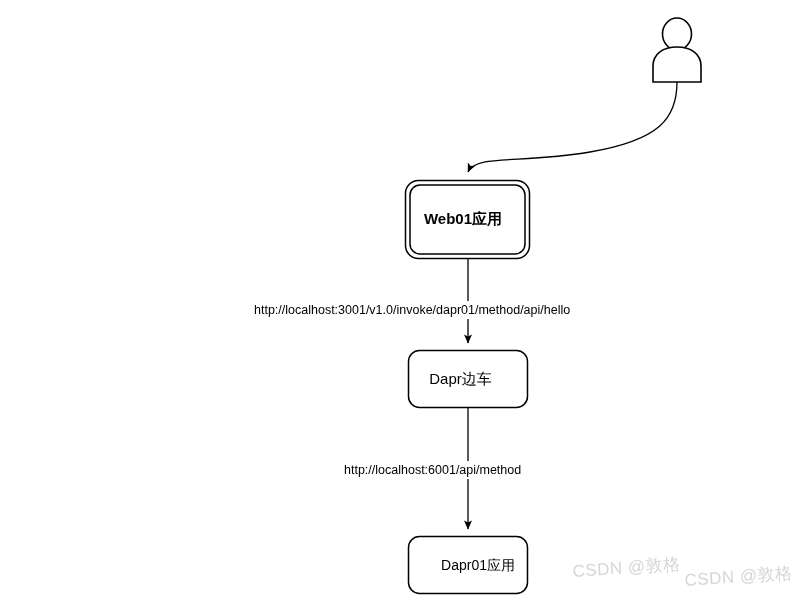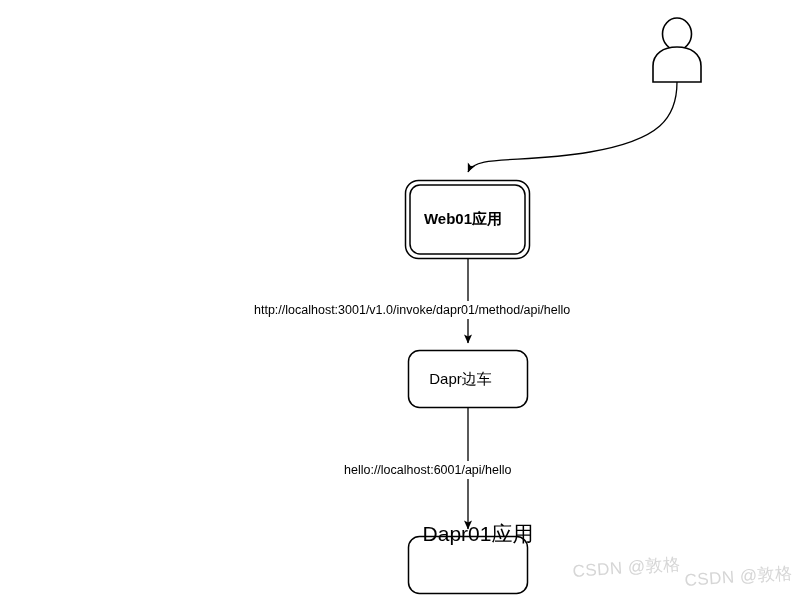--- a/index.html
+++ b/index.html
@@ -39,23 +39,23 @@
   }
   #sidecar-label {
     left: 408px;
     top: 369px;
     width: 105px;
     font-size: 15px;
     line-height: 20px;
   }
   #app-label {
     left: 408px;
-    top: 524px;
+    top: 555px;
     width: 140px;
-    font-size: 21px;
+    font-size: 14px;
     line-height: 20px;
   }
 
   .edge-label {
     position: absolute;
     color: #000000;
     font-size: 12.5px;
     line-height: 16px;
     white-space: nowrap;
     background: #ffffff;
@@ -127,17 +127,17 @@
 </svg>
 
 <div class="node-label bold" id="web-label">Web01应用</div>
 
 <div class="node-label" id="sidecar-label">Dapr边车</div>
 
 <div class="node-label" id="app-label">Dapr01应用</div>
 
 <div class="edge-label" id="edge-label-1">http://localhost:3001/v1.0/invoke/dapr01/method/api/hello</div>
 
-<div class="edge-label" id="edge-label-2">hello://localhost:6001/api/hello</div>
+<div class="edge-label" id="edge-label-2">http://localhost:6001/api/method</div>
 
 <div class="watermark" id="watermark-1">CSDN @敦格</div>
 
 <div class="watermark" id="watermark-2">CSDN @敦格</div>
 
 </body></html>

